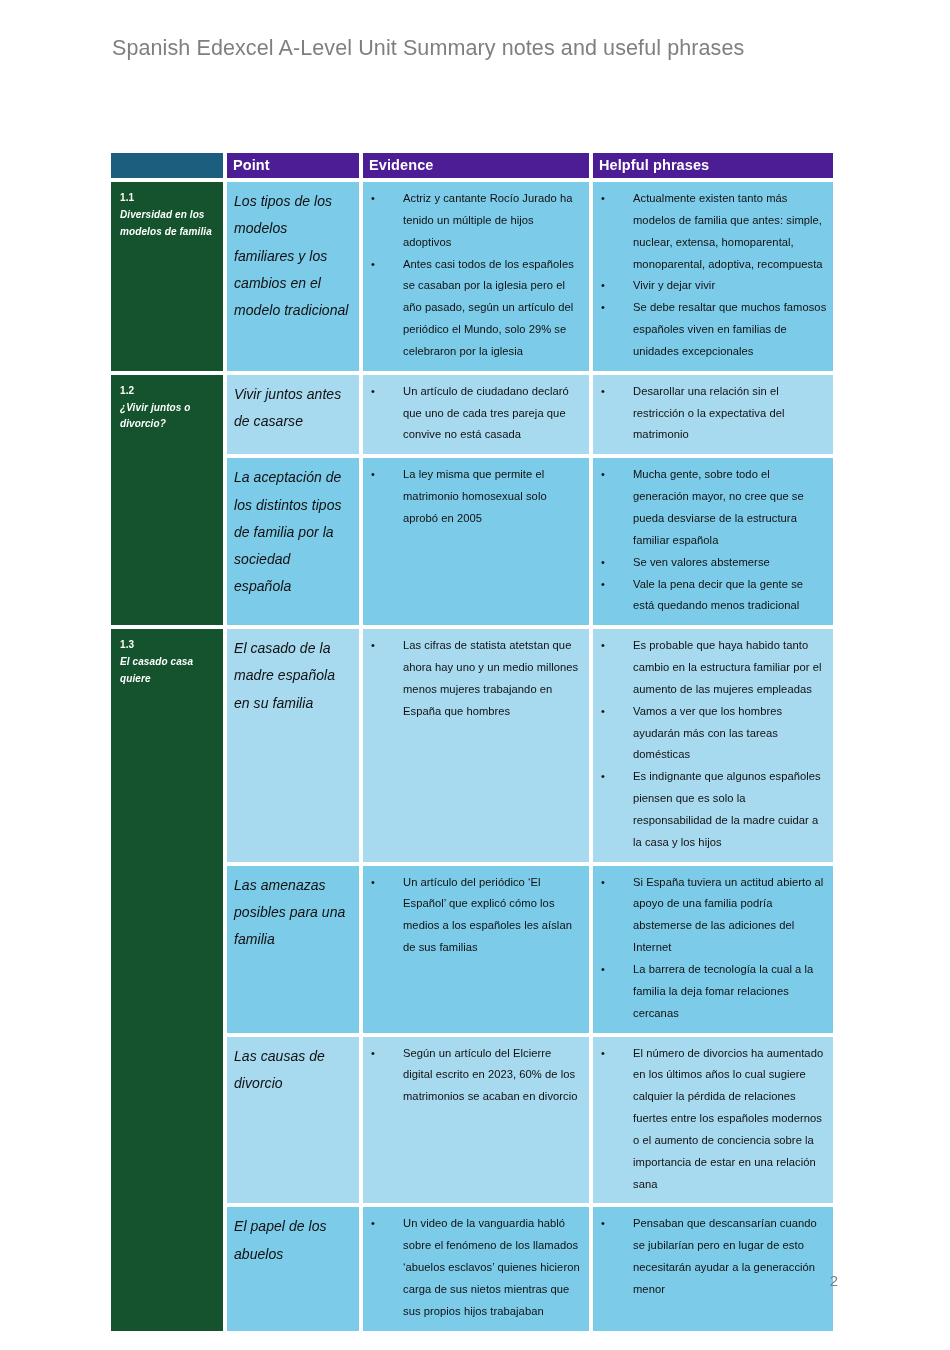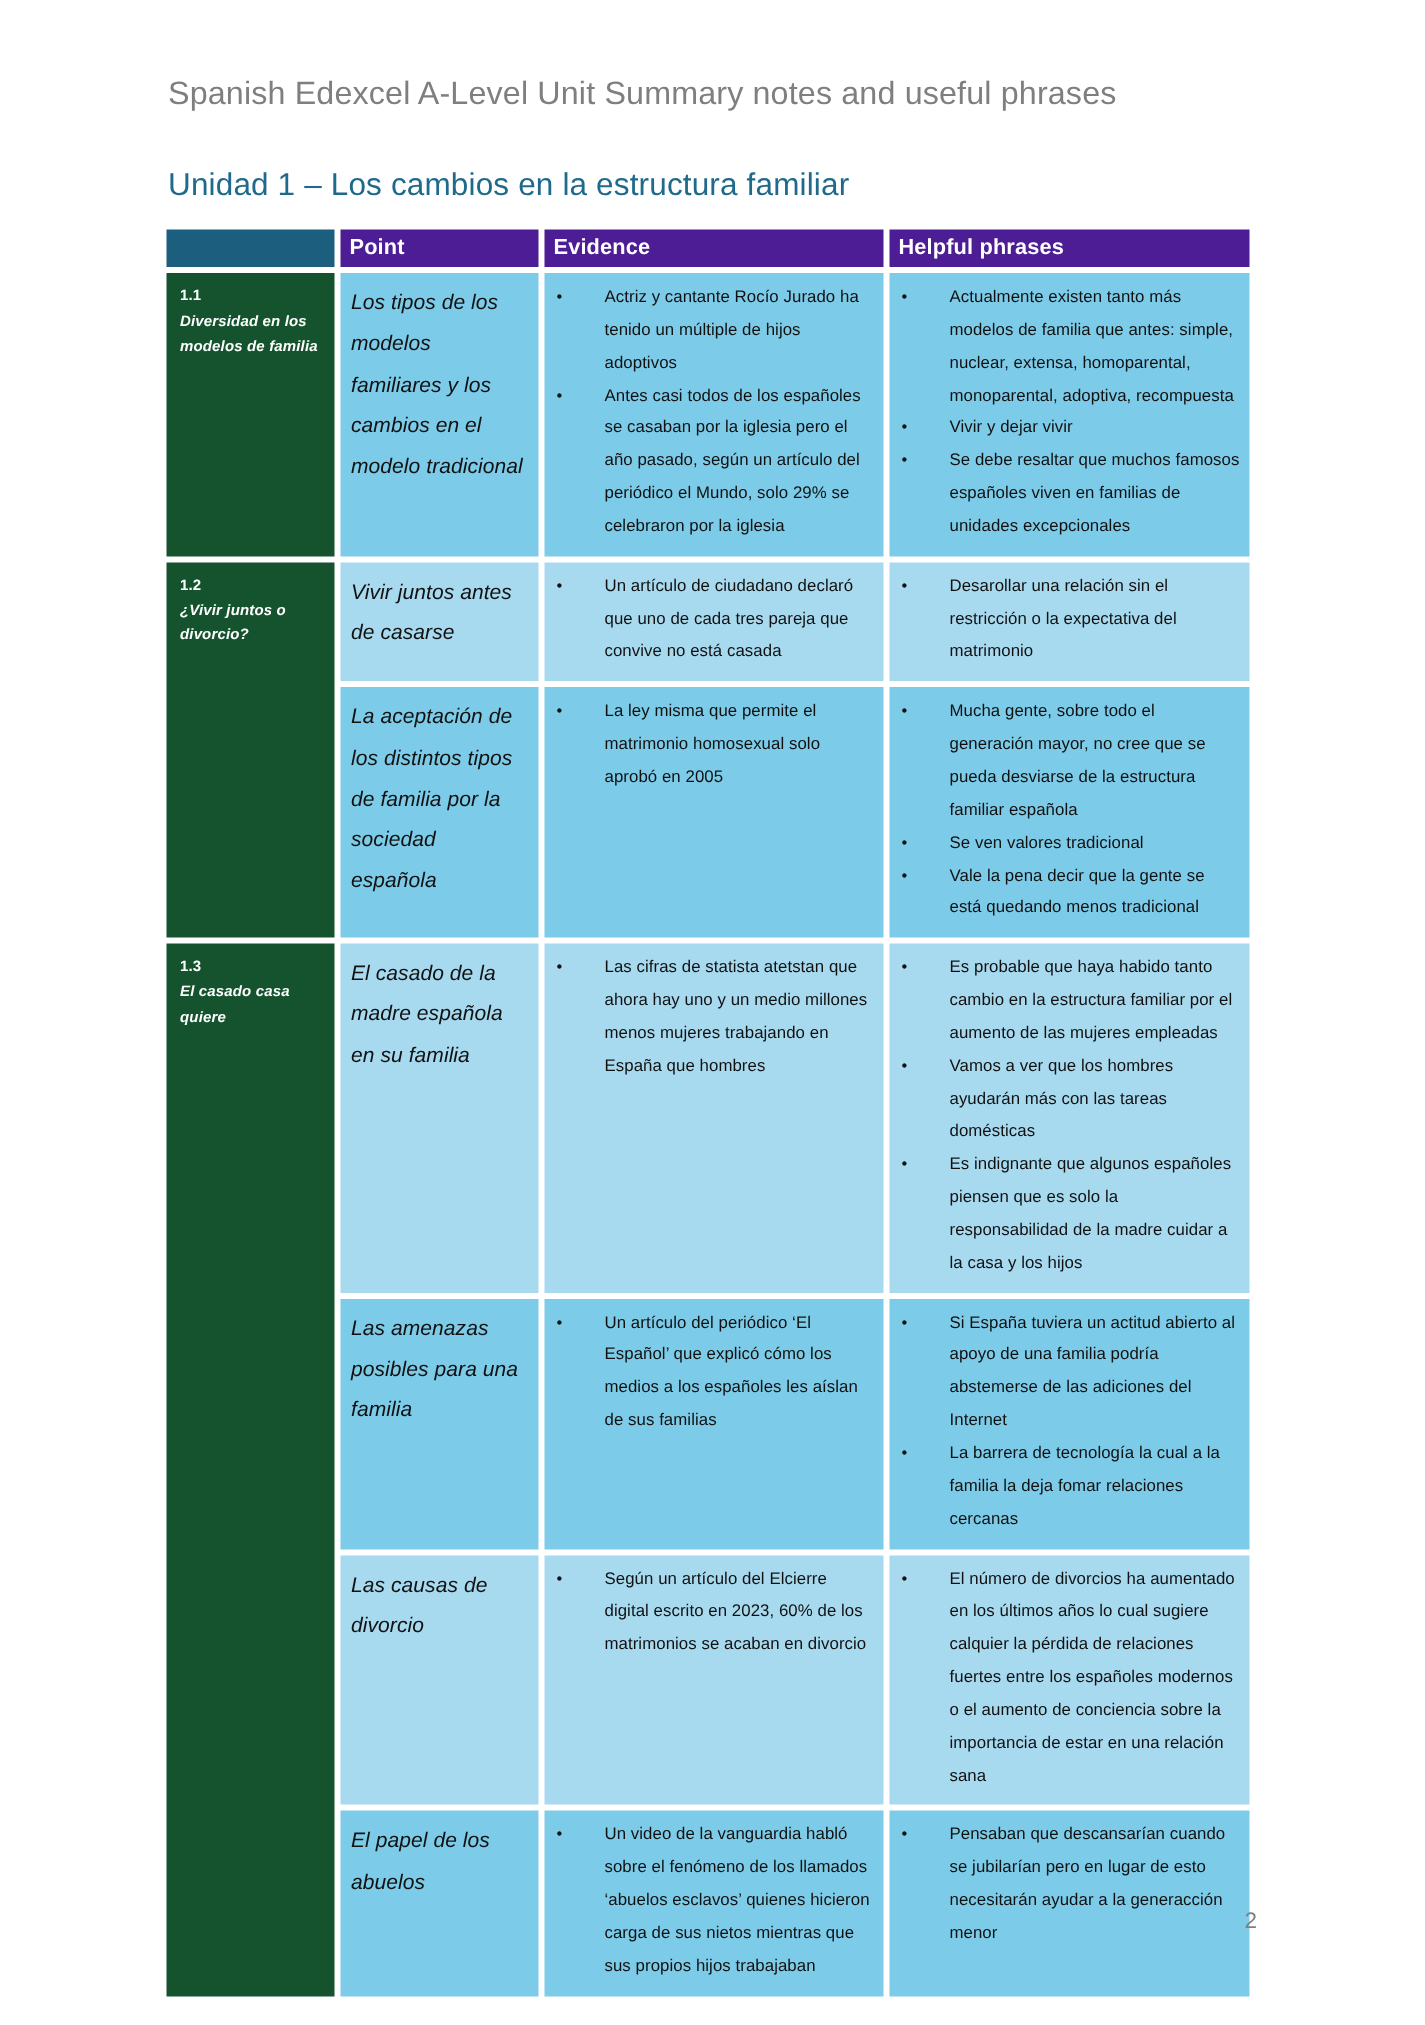--- a/index.html
+++ b/index.html
@@ -16,21 +16,21 @@
   }
   .page {
     position: relative;
     width: 950px;
     height: 1350px;
     box-sizing: border-box;
   }
   .doc-header {
     position: absolute;
     left: 112px;
-    top: 50px;
+    top: 36px;
     font-size: 21.5px;
     color: #7f7f7f;
     font-weight: 400;
     letter-spacing: 0.1px;
     white-space: nowrap;
   }
   .unit-title {
     position: absolute;
     left: 112px;
     top: 112px;
@@ -129,21 +129,20 @@
     color: #808080;
   }
 </style>
 </head>
 <body>
 
 <div class="page">
 
   <div class="doc-header">Spanish Edexcel A-Level Unit Summary notes and useful phrases</div>
 
-  <div class="unit-title">Unidad 1 – Los cambios en la estructura familiar</div>
 
   <div class="table-wrap">
     <table class="notes">
       <colgroup>
         <col style="width:112px">
         <col style="width:132px">
         <col style="width:226px">
         <col style="width:240px">
       </colgroup>
       <thead>
@@ -195,21 +194,21 @@
           <tr>
             <td class="pt-cell bg-mid">La aceptación de los distintos tipos de familia por la sociedad española</td>
             <td class="bul-cell bg-mid">
               <ul>
                 <li>La ley misma que permite el matrimonio homosexual solo aprobó en 2005</li>
               </ul>
             </td>
             <td class="bul-cell bg-mid">
               <ul>
                 <li>Mucha gente, sobre todo el generación mayor,  no cree que se pueda desviarse de la estructura familiar española</li>
-                <li>Se ven valores tradicional</li>
+                <li>Se ven valores abstemerse</li>
                 <li>Vale la pena decir que la gente se está quedando menos tradicional</li>
               </ul>
             </td>
           </tr>
           <tr>
             <td class="sec-cell" rowspan="4">
               <span class="sec-num">1.3</span>
               <span class="sec-name">El casado casa quiere</span>
             </td>
             <td class="pt-cell bg-light">El casado de la madre española en su familia</td>

